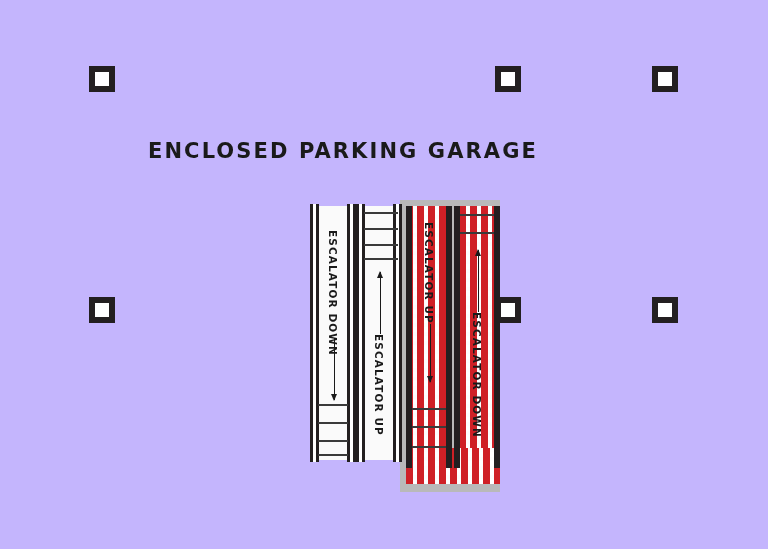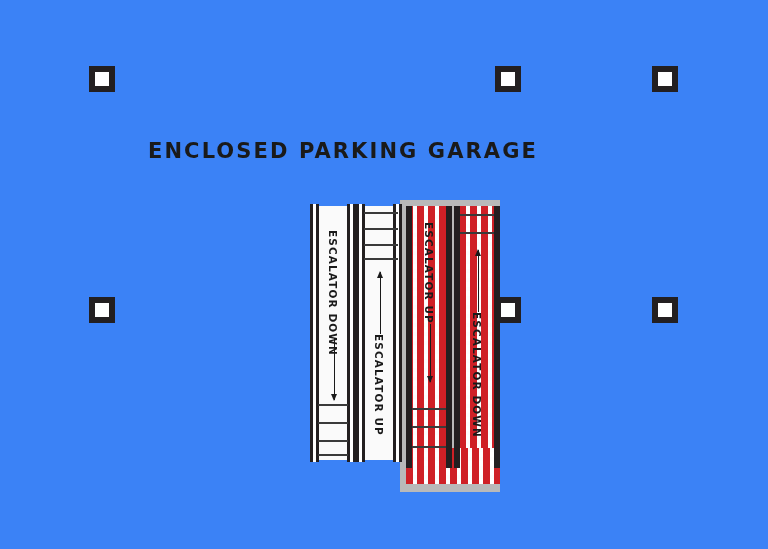--- a/index.html
+++ b/index.html
@@ -9,21 +9,21 @@
     background: #ffffff;
   }
   body {
     font-family: "Liberation Sans", sans-serif;
   }
 
   #canvas {
     position: relative;
     width: 768px;
     height: 549px;
-    background: #3b82f6;
+    background: #c4b5fd;
     overflow: hidden;
   }
 
   
   .reg-mark {
     position: absolute;
     width: 26px;
     height: 26px;
     box-sizing: border-box;
     border: 6px solid #231f20;

